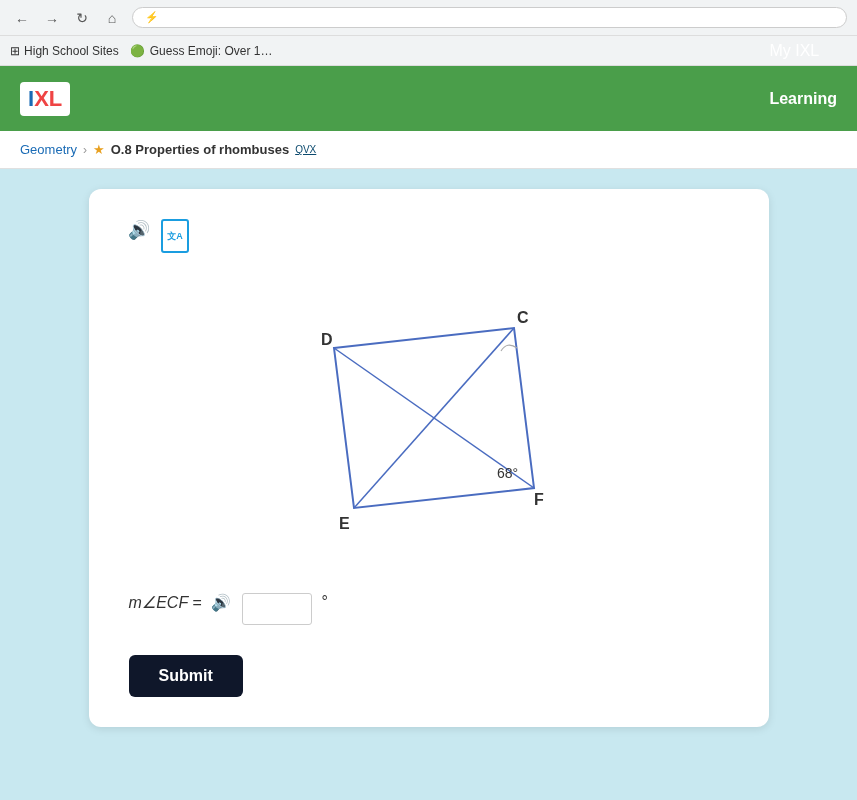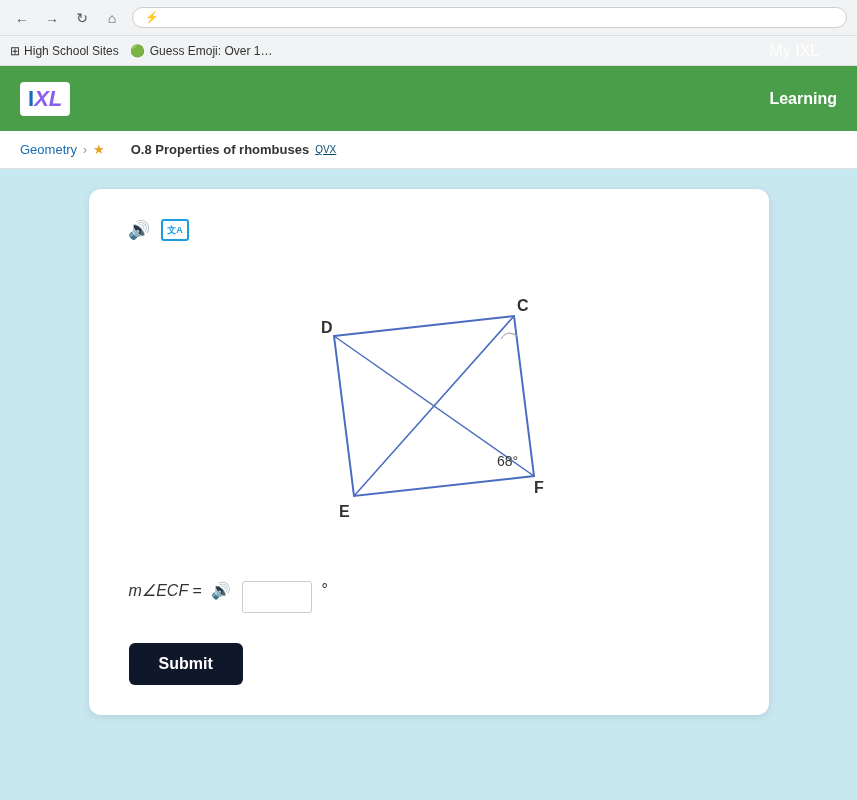--- a/index.html
+++ b/index.html
@@ -57,40 +57,40 @@
       background: white;
       padding: 4px 8px;
       border-radius: 4px;
       font-size: 22px;
       font-weight: bold;
       color: #e8a020;
       display: flex;
       align-items: center;
     }
     .ixl-logo .i-letter { color: #1a6bb5; }
-    .ixl-logo .xl-letter { color: #8b5cf6; font-style: italic; }
+    .ixl-logo .xl-letter { color: #ef4444; }
     .header-nav { display: flex; gap: 30px; margin-left: auto; flex-direction: column; }
     .header-nav-item { color: white; font-size: 16px; font-weight: 500; cursor: pointer; }
     .header-nav-item.active { color: white; font-weight: bold; }
 
     
     .breadcrumb-bar {
       background: white;
       height: 38px;
       display: flex;
       align-items: center;
       padding: 0 20px;
       gap: 6px;
       font-size: 13px;
       border-bottom: 1px solid #e0e0e0;
     }
     .breadcrumb-link { color: #1a6bb5; cursor: pointer; }
     .breadcrumb-sep { color: #999; font-size: 12px; }
     .breadcrumb-star { color: #e8a020; }
-    .breadcrumb-current { font-weight: bold; color: #333; margin-left: 20px; }
+    .breadcrumb-current { font-weight: bold; color: #333; }
     .breadcrumb-code { color: #0c4a6e; font-size: 10px; text-decoration: underline; }
 
     
     .main-content {
       background: #c8e8f0;
       padding: 20px 30px;
       min-height: calc(800px - 169px);
     }
     .question-card {
       background: white;
@@ -105,21 +105,21 @@
     .question-header {
       display: flex;
       align-items: flex-start;
       gap: 10px;
       margin-bottom: 20px;
       font-size: 16px;
       color: #333;
     }
     .speaker-icon { color: #1a9de0; font-size: 18px; cursor: pointer; }
     .translate-icon { 
-      width: 28px; height: 22px; 
+      width: 28px; height: 34px; 
       border: 2px solid #1a9de0; 
       border-radius: 3px;
       display: flex; align-items: center; justify-content: center;
       font-size: 9px; color: #1a9de0; cursor: pointer;
       font-weight: bold;
     }
     .question-text { font-size: 16px; line-height: 1.4; }
     .question-text em { font-style: italic; font-weight: bold; }
 
     

